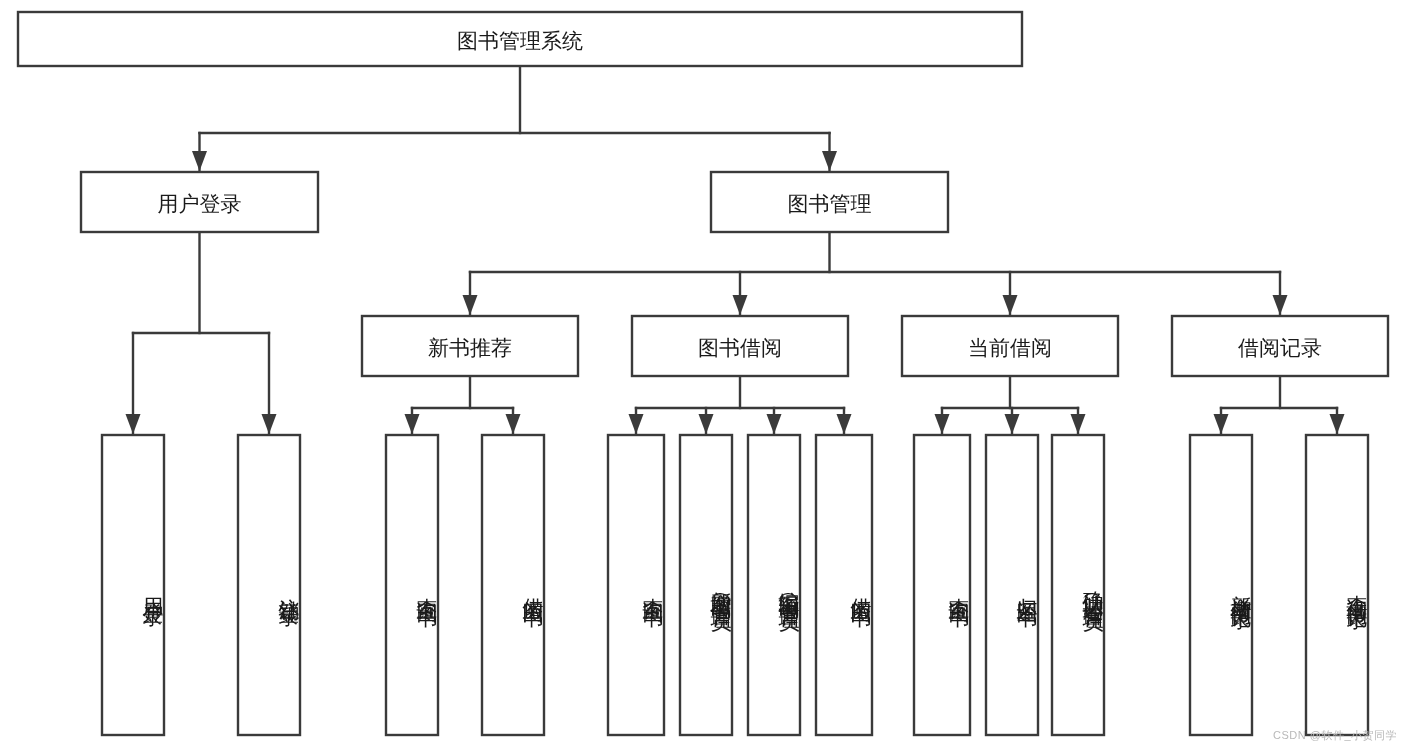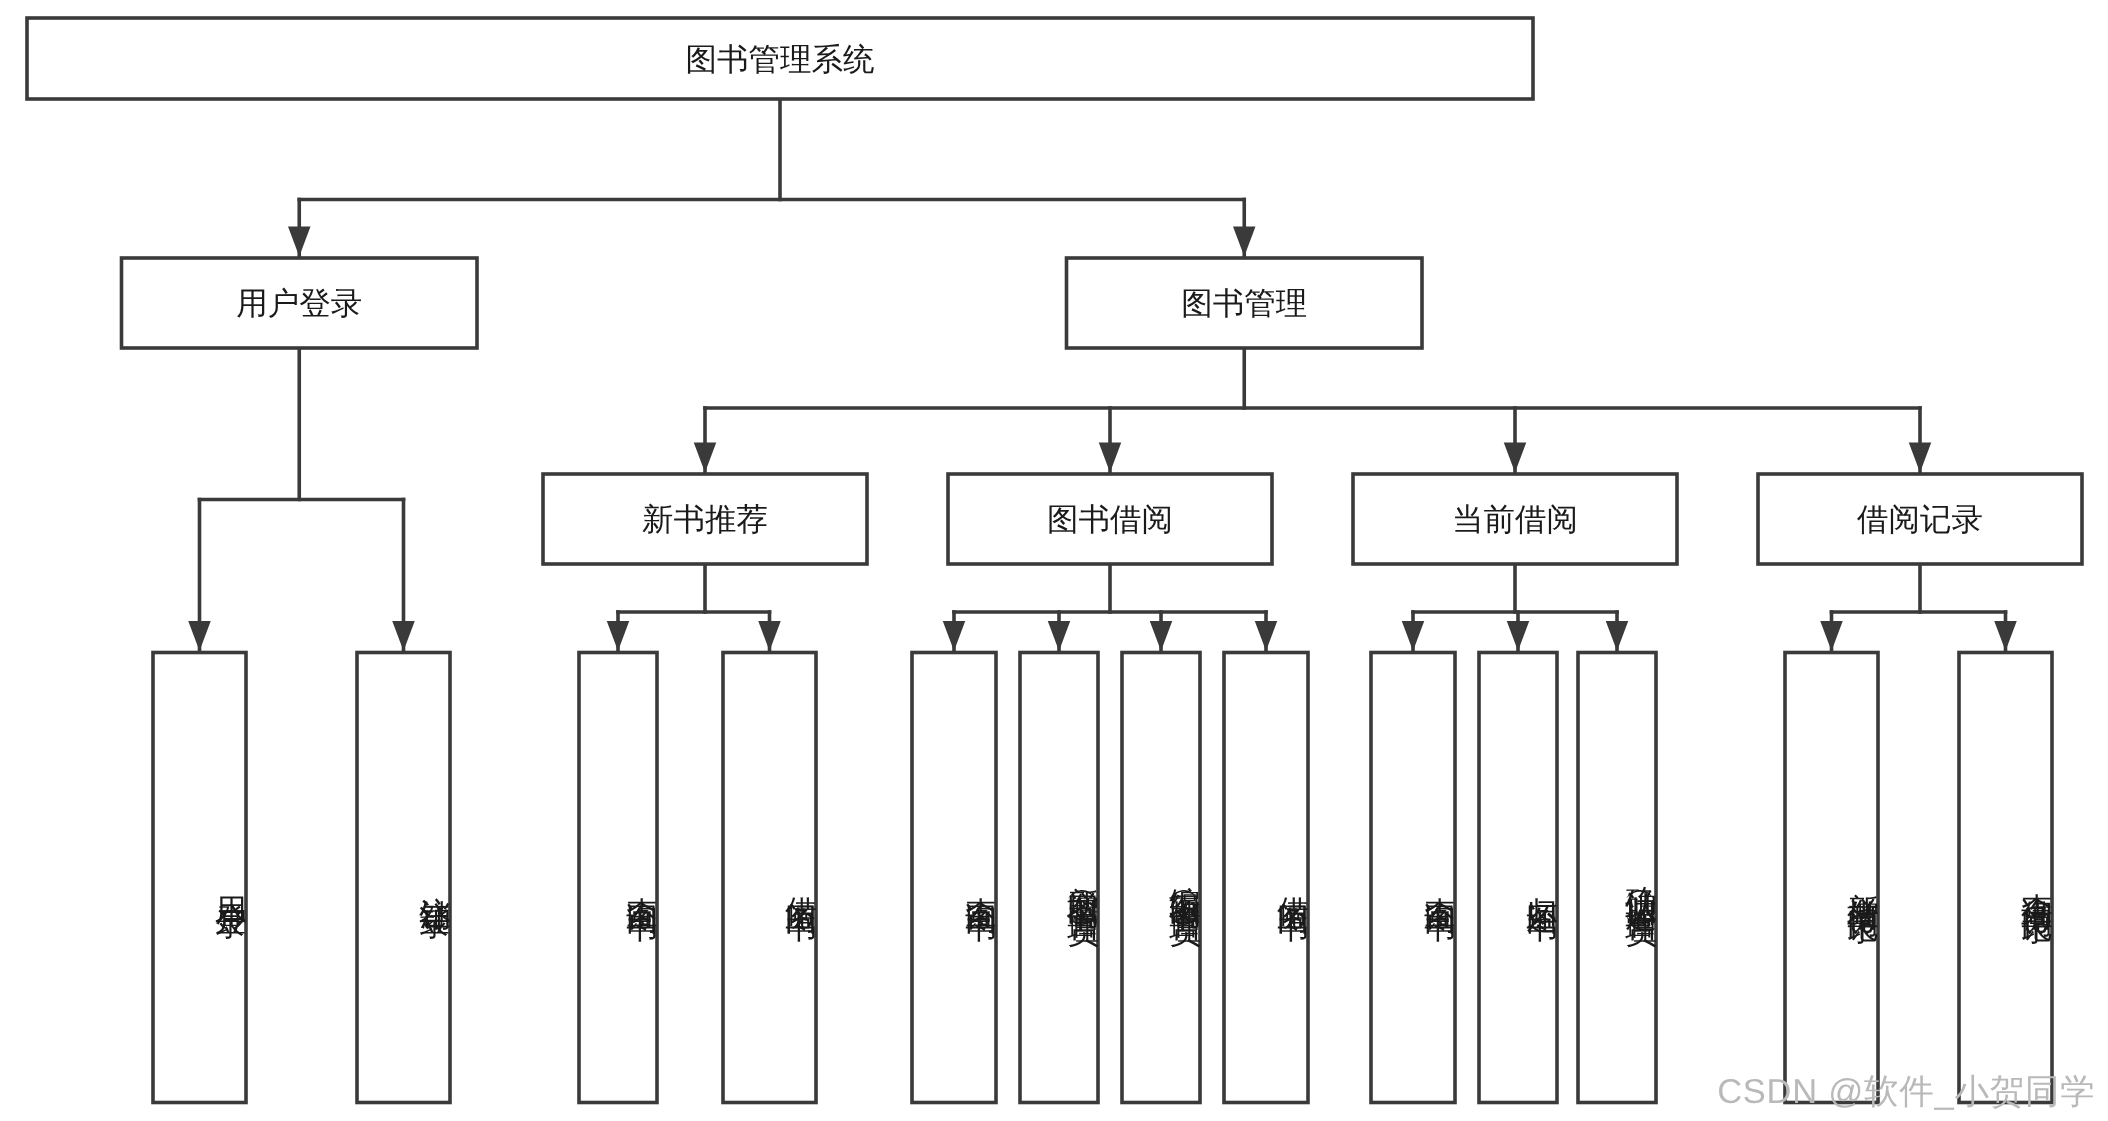--- a/index.html
+++ b/index.html
@@ -60,21 +60,21 @@
     letter-spacing: 3px;
     color: #1a1a1a;
     pointer-events: none;
     white-space: nowrap;
   }
   .watermark {
     position: absolute;
     right: 8px;
     bottom: 4px;
     font-family: "Liberation Sans", "DejaVu Sans", sans-serif;
-    font-size: 23px;
+    font-size: 11px;
     color: #b9b9b9;
     letter-spacing: 0.5px;
     user-select: none;
   }
 </style>
 </head>
 <body>
 
 <div id="diagram-root">
   <svg id="tree-svg" viewBox="0 0 1405 747" xmlns="http://www.w3.org/2000/svg">

